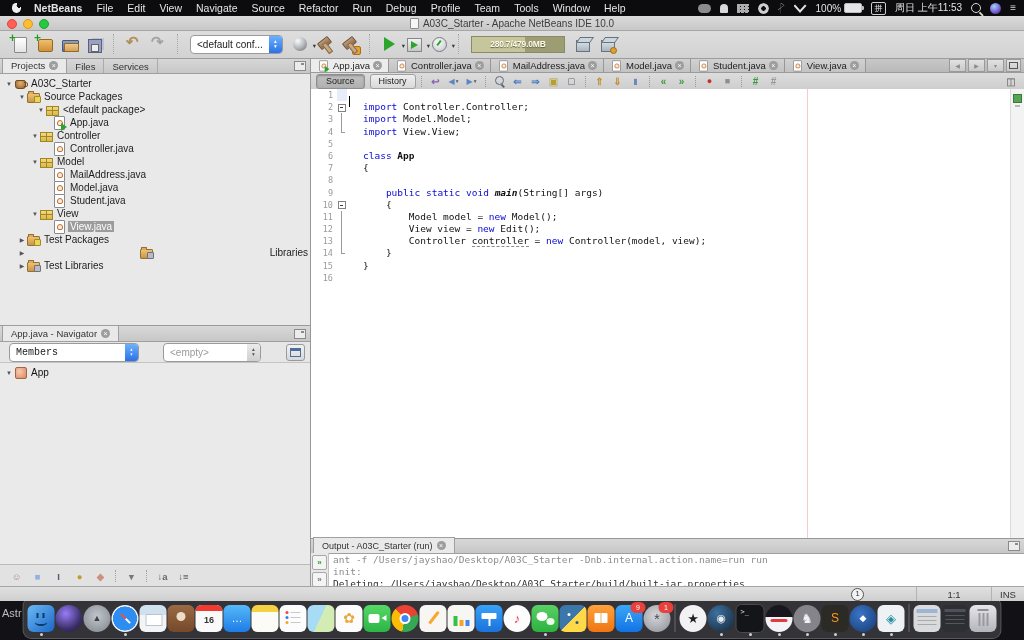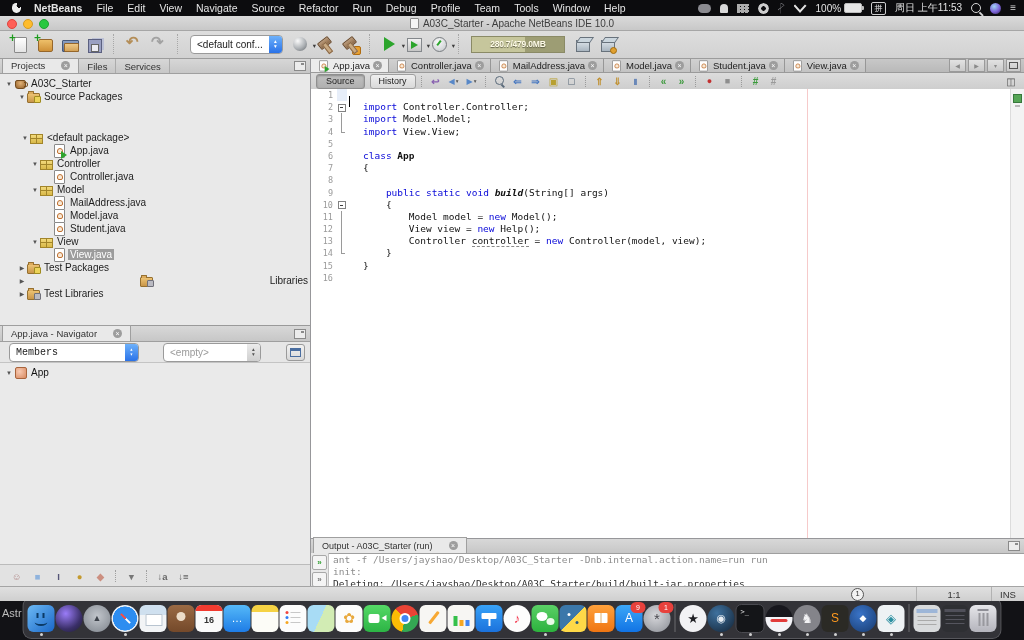--- a/index.html
+++ b/index.html
@@ -103,21 +103,21 @@
   .clearx{margin-left:auto;width:11px;height:11px;border-radius:50%;background:#b2b2b2;color:#fff;
     font-size:8px;line-height:11px;text-align:center;}
 
   
   .projects{position:absolute;top:58px;left:0;width:310px;height:267px;background:#e9e9e9;
     border-right:1px solid #97979a;display:flex;flex-direction:column;}
   .navigator{position:absolute;top:325px;left:0;width:310px;height:261px;background:#eaeaea;
     border-right:1px solid #97979a;border-top:1px solid #9a9a9a;}
   .pbar{height:15px;background:linear-gradient(#d8d8d8,#c7c7c7);border-bottom:1px solid #9f9f9f;
     display:flex;align-items:flex-end;font-size:9.5px;color:#333;padding-left:2px;flex:none;}
-  .ptab{padding:1px 8px 1px;display:flex;align-items:center;gap:16px;border-right:1px solid #ababab;height:12px;}
+  .ptab{padding:1px 8px 1px;display:flex;align-items:center;gap:4px;border-right:1px solid #ababab;height:12px;}
   .ptab.active{background:#e9e9e9;border:1px solid #9f9f9f;border-bottom:none;height:13px;}
   .tabx{width:9px;height:9px;border-radius:50%;background:#9d9d9d;color:#fff;font-size:7px;line-height:9px;text-align:center;flex:none;}
   .pmin{margin-left:auto;margin-right:4px;margin-bottom:2px;width:10px;height:8px;border:1px solid #8a8a8a;background:#ececec;position:relative;}
   .pmin::before{content:"";position:absolute;right:1px;top:1px;width:3px;height:2px;background:#8a8a8a;}
   .tree{font-size:10px;color:#1c1c1c;padding-top:3px;overflow:hidden;}
   .trow{height:13px;display:flex;align-items:center;}
   .exp{width:10px;flex:none;font-size:6px;color:#555;text-align:center;}
   .tlabel{padding:0 2px;white-space:nowrap;}
   .tlabel.sel{background:#9c9c9c;color:#fff;}
   .ti{width:13px;height:13px;position:relative;flex:none;margin-right:2px;}
@@ -427,21 +427,21 @@
           <span class="tlabel">A03C_Starter</span>
         </div>
         <div class="trow" style="padding-left: 17px;">
           <span class="exp">▼</span>
           <span class="ti ti-srcfolder">
             <span class="fldr"></span>
             <span class="fbadge"></span>
           </span>
           <span class="tlabel">Source Packages</span>
         </div>
-        <div class="trow" style="padding-left: 20px; margin-top: 28px;">
+        <div class="trow" style="padding-left: 36px;">
           <span class="exp">▼</span>
           <span class="ti ti-package">
             <span class="pkg"></span>
           </span>
           <span class="tlabel">&lt;default package&gt;</span>
         </div>
         <div class="trow" style="padding-left: 43px;">
           <span class="exp"></span>
           <span class="ti ti-java-main">
             <span class="jfile jmain"></span>
@@ -703,36 +703,36 @@
             <span class="ctext"><span class="tok-p">{</span></span>
           </div>
           <div class="cline">
             <span class="lnum">8</span>
             <span class="fold"></span>
             <span class="ctext"></span>
           </div>
           <div class="cline">
             <span class="lnum">9</span>
             <span class="fold"></span>
-            <span class="ctext"><span class="tok-p">    </span><span class="tok-k">public</span><span class="tok-p"> </span><span class="tok-k">static</span><span class="tok-p"> </span><span class="tok-k">void</span><span class="tok-p"> </span><span class="tok-m">build</span><span class="tok-p">(String[] args)</span></span>
+            <span class="ctext"><span class="tok-p">    </span><span class="tok-k">public</span><span class="tok-p"> </span><span class="tok-k">static</span><span class="tok-p"> </span><span class="tok-k">void</span><span class="tok-p"> </span><span class="tok-m">main</span><span class="tok-p">(String[] args)</span></span>
           </div>
           <div class="cline">
             <span class="lnum">10</span>
             <span class="fold f-s"></span>
             <span class="ctext"><span class="tok-p">    {</span></span>
           </div>
           <div class="cline">
             <span class="lnum">11</span>
             <span class="fold f-m"></span>
             <span class="ctext"><span class="tok-p">        Model model = </span><span class="tok-k">new</span><span class="tok-p"> Model();</span></span>
           </div>
           <div class="cline">
             <span class="lnum">12</span>
             <span class="fold f-m"></span>
-            <span class="ctext"><span class="tok-p">        View view = </span><span class="tok-k">new</span><span class="tok-p"> Help();</span></span>
+            <span class="ctext"><span class="tok-p">        View view = </span><span class="tok-k">new</span><span class="tok-p"> Edit();</span></span>
           </div>
           <div class="cline">
             <span class="lnum">13</span>
             <span class="fold f-m"></span>
             <span class="ctext"><span class="tok-p">        Controller </span><span class="tok-u">controller</span><span class="tok-p"> = </span><span class="tok-k">new</span><span class="tok-p"> Controller(model, view);</span></span>
           </div>
           <div class="cline">
             <span class="lnum">14</span>
             <span class="fold f-e"></span>
             <span class="ctext"><span class="tok-p">    }</span></span>

